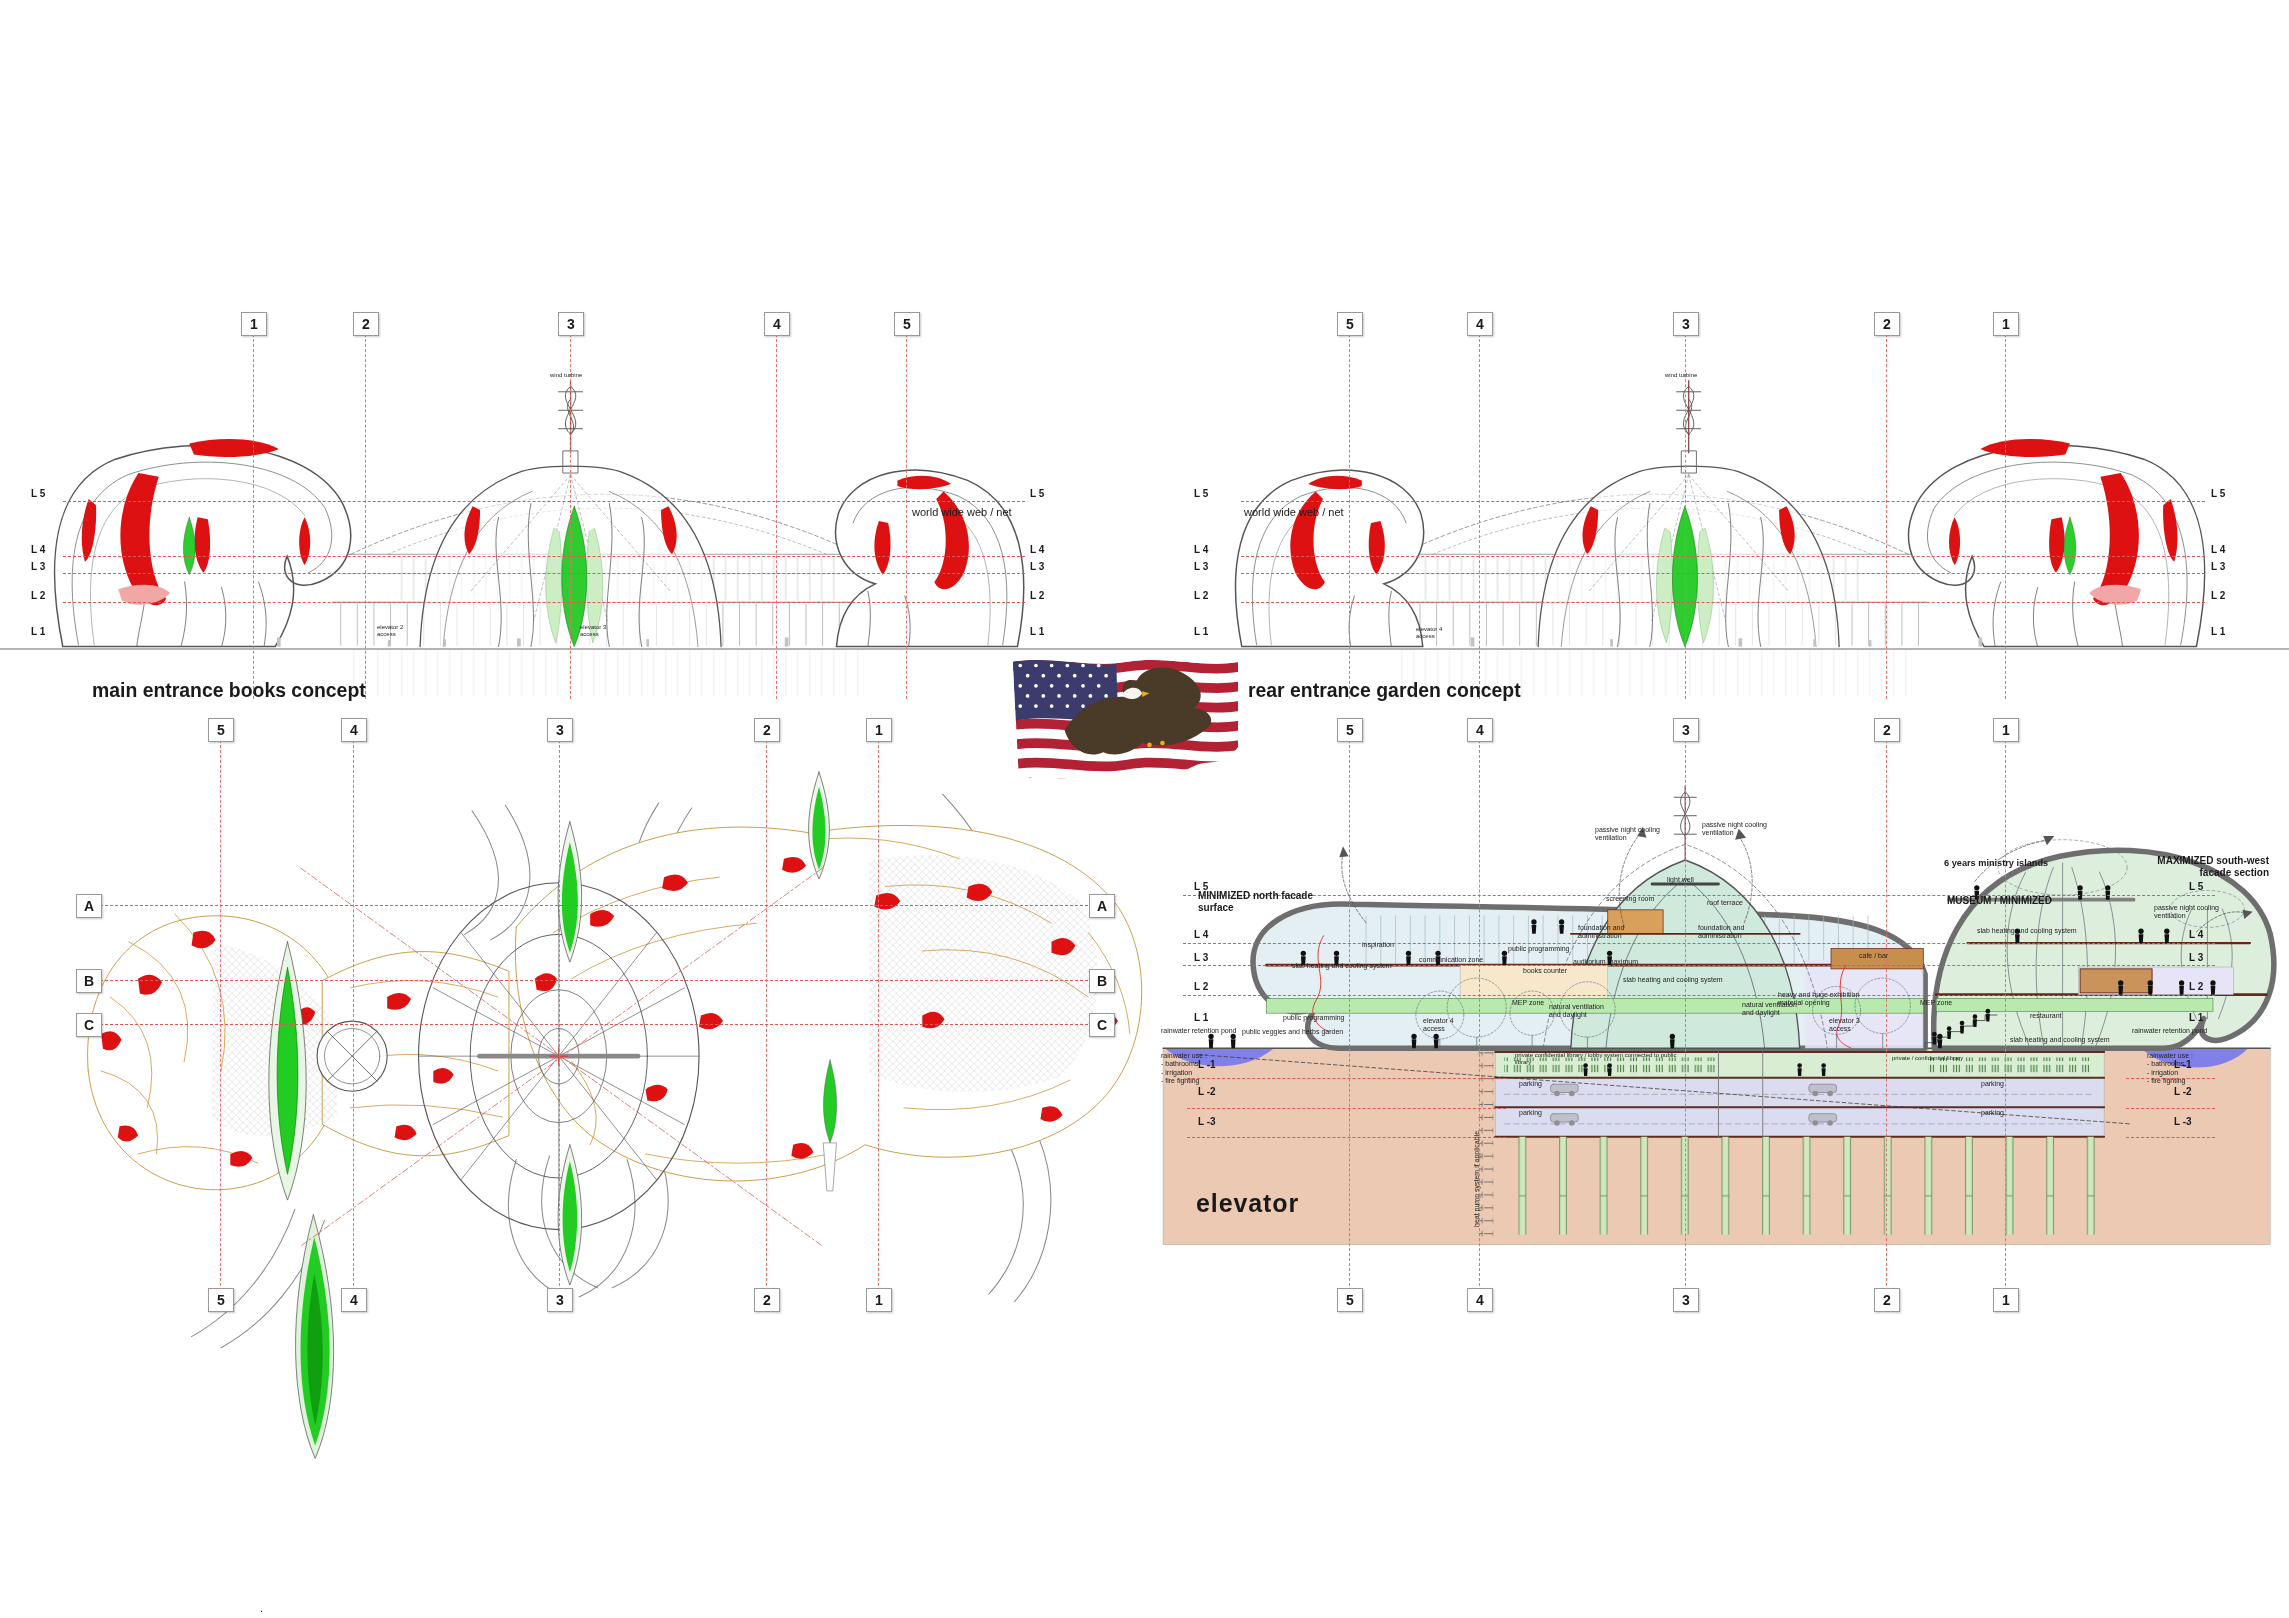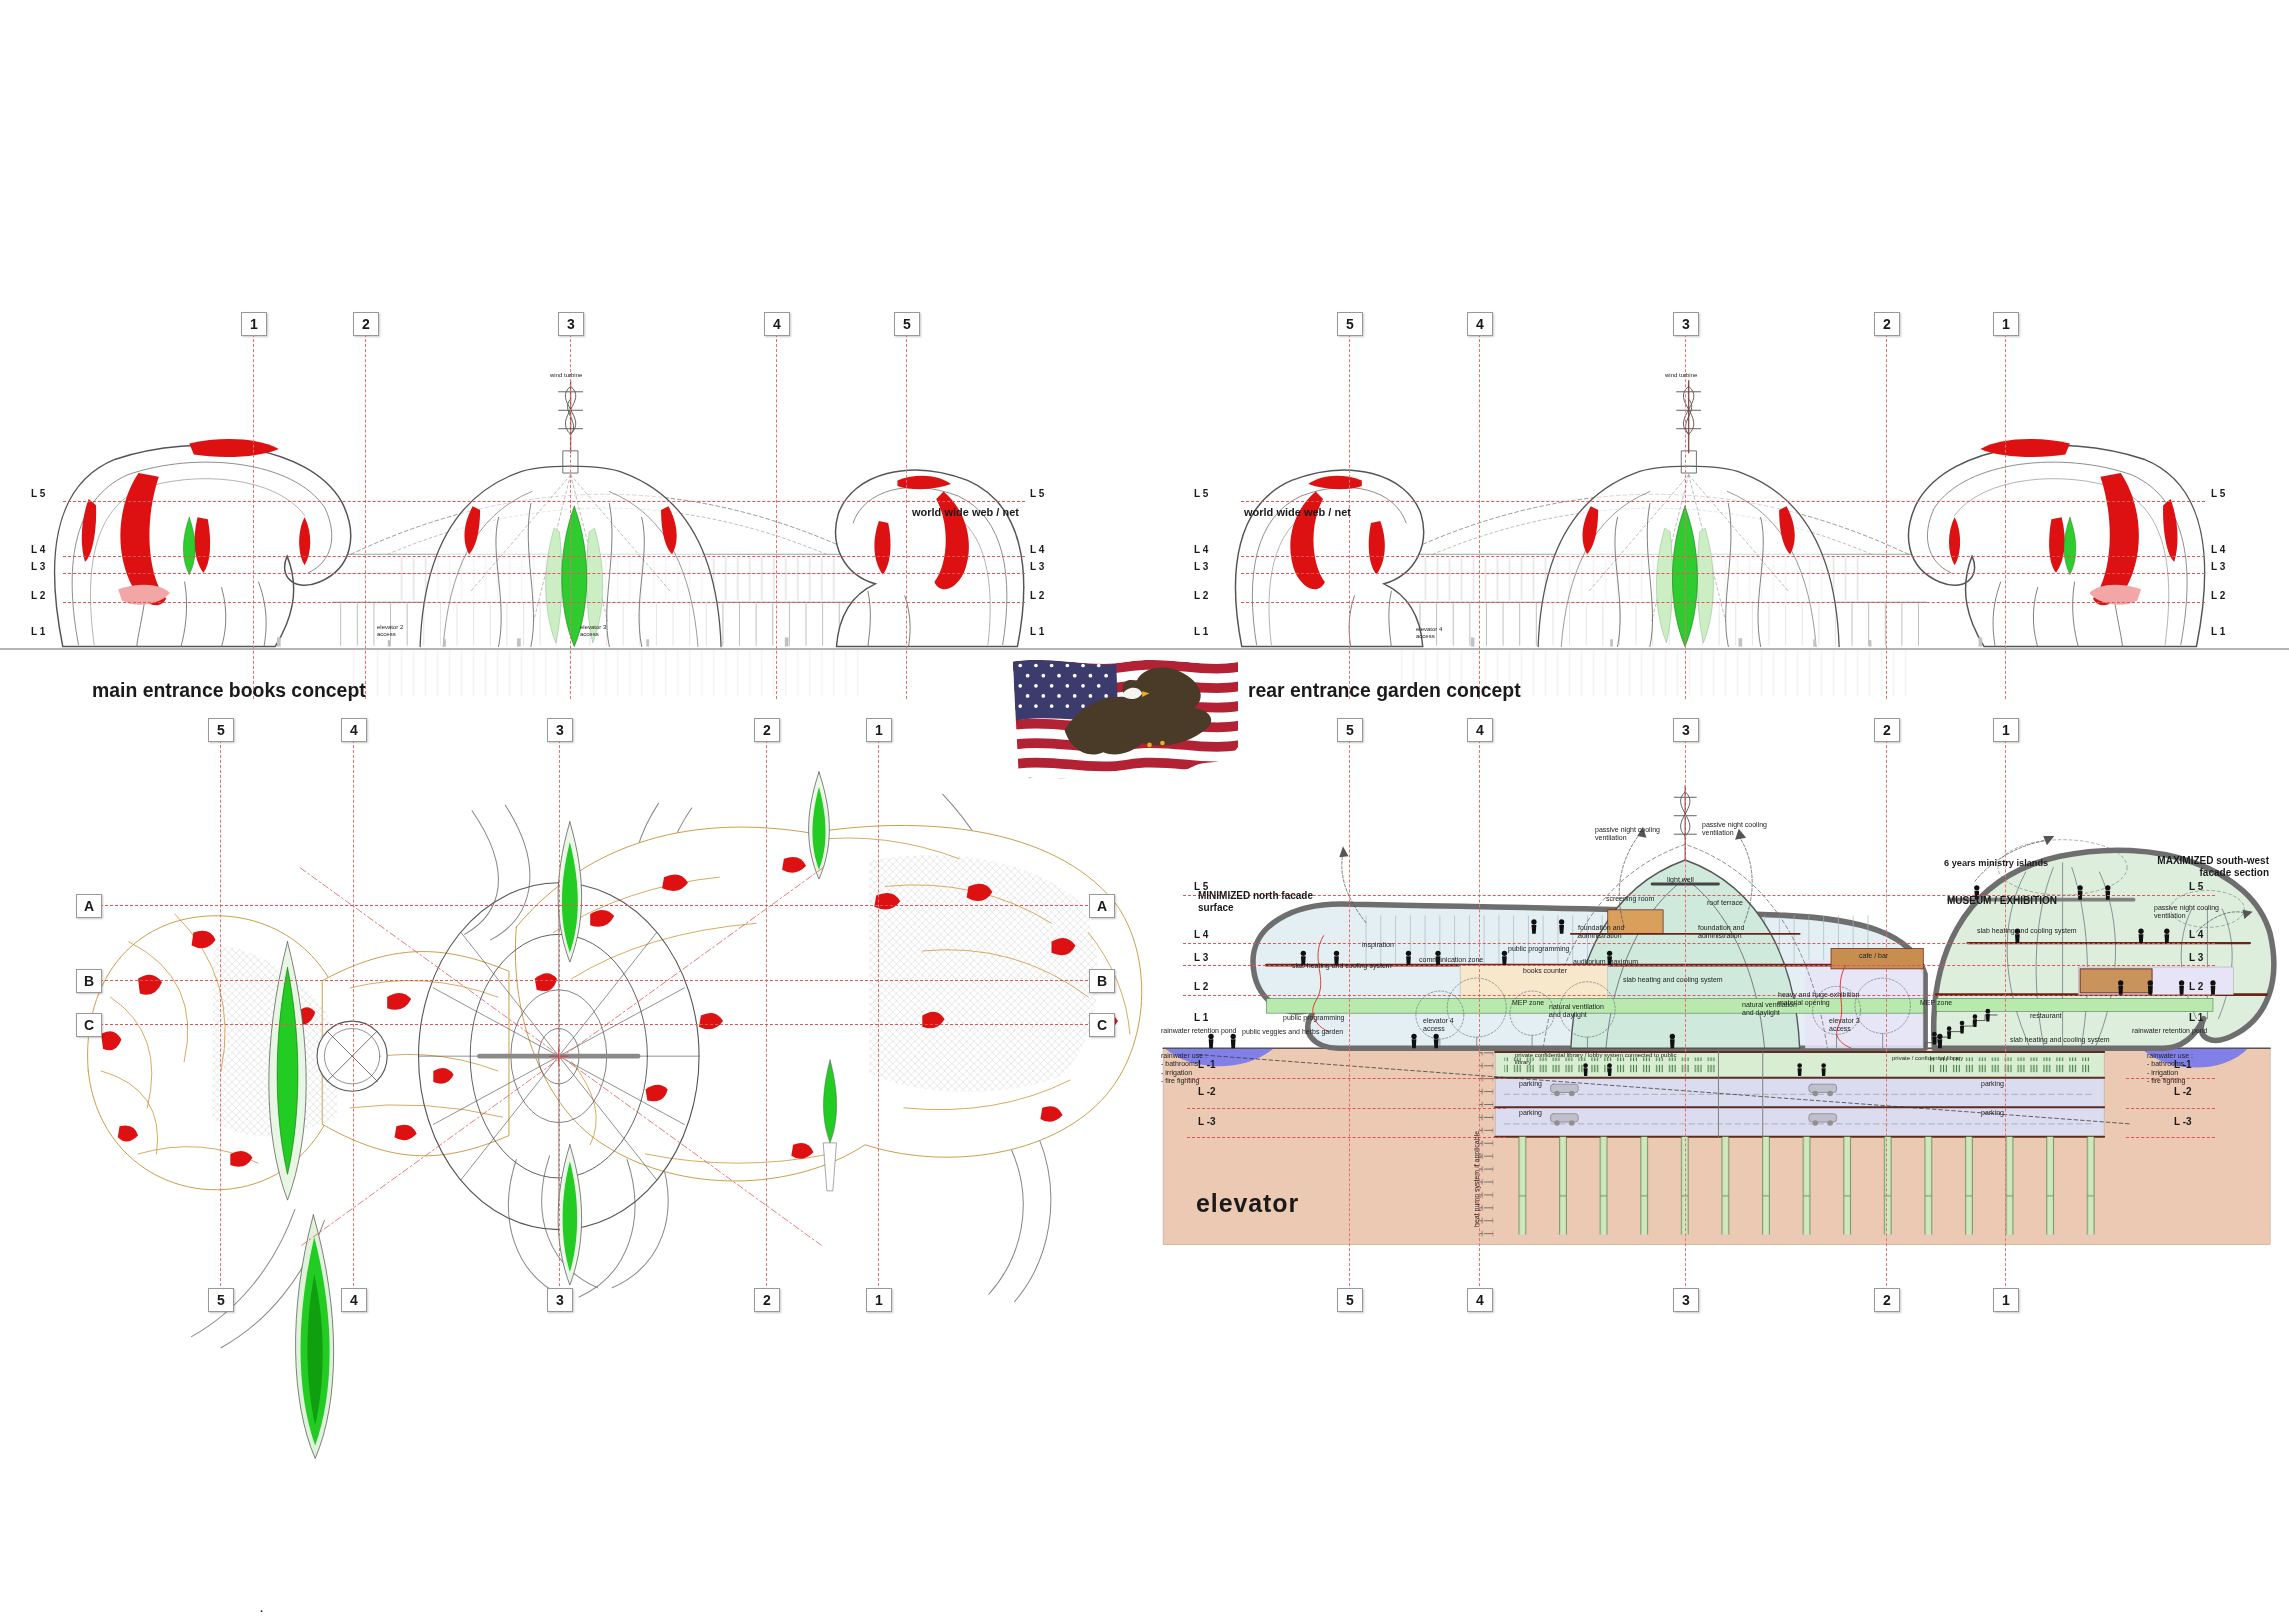--- a/index.html
+++ b/index.html
@@ -5,21 +5,21 @@
   html,body{margin:0;padding:0}
   body{width:2290px;height:1619px;position:relative;background:#fff;overflow:hidden;
        font-family:"Liberation Sans",sans-serif;color:#1a1a1a}
   .abs{position:absolute}
   .lbl{position:absolute;line-height:1.18;white-space:nowrap;color:#1a1a1a}
   .wrap{white-space:normal}
   .pre{white-space:pre-line}
   .right{text-align:right}
   .b21{font-size:19.4px;font-weight:bold}
   .b27{font-size:25px;font-weight:bold;letter-spacing:0.9px}
-  .b12{font-size:11px;font-weight:bold}
+  .b12{font-size:11px;font-weight:normal}
   .b11{font-size:10px;font-weight:bold}
   .b10{font-size:9.2px;font-weight:bold}
   .t7{font-size:7px;color:#222}
   .t6{font-size:6px;color:#222}
   .lvl{font-size:10px;font-weight:bold}
   .rot{transform:rotate(-90deg);transform-origin:0 0}
   .grid-box{position:absolute;width:24px;height:22px;background:#fff;border:0.9px solid #999;
             box-shadow:1.4px 1.4px 1.8px rgba(0,0,0,.22);display:flex;align-items:center;
             justify-content:center;font-size:14px;font-weight:bold}
   .vred{position:absolute;width:0;border-left:0.9px dashed #e57070}
@@ -560,21 +560,21 @@
     <div class="lbl b12" style="left: 912px; top: 506px;">world wide web / net</div>
     <div class="lbl b12" style="left: 1244px; top: 506px;">world wide web / net</div>
     <div class="lbl t6" style="left: 550px; top: 372px;">wind turbine</div>
     <div class="lbl t6" style="left: 1665px; top: 372px;">wind turbine</div>
     <div class="lbl t6 wrap" style="left: 377px; top: 624px; width: 31px;">elevator 2 access</div>
     <div class="lbl t6 wrap" style="left: 580px; top: 624px; width: 31px;">elevator 3 access</div>
     <div class="lbl t6 wrap" style="left: 1416px; top: 626px; width: 31px;">elevator 4 access</div>
     <div class="lbl b11 wrap" style="left: 1198px; top: 890px; width: 118px;">MINIMIZED north facade surface</div>
     <div class="lbl b11 wrap right" style="left: 2132px; top: 855px; width: 137px;">MAXIMIZED south-west facade section</div>
     <div class="lbl b10" style="left: 1944px; top: 858px;">6 years ministry islands</div>
-    <div class="lbl b11" style="left: 1947px; top: 895px;">MUSEUM / EXHIBITION</div>
+    <div class="lbl b11" style="left: 1947px; top: 895px;">MUSEUM / MINIMIZED</div>
     <div class="lbl t7 wrap" style="left: 1702px; top: 821px; width: 74px;">passive night cooling ventilation</div>
     <div class="lbl t7 wrap" style="left: 1595px; top: 826px; width: 74px;">passive night cooling ventilation</div>
     <div class="lbl t7 wrap" style="left: 2154px; top: 904px; width: 78px;">passive night cooling ventilation</div>
     <div class="lbl t7" style="left: 1667px; top: 876px;">light well</div>
     <div class="lbl t7" style="left: 1606px; top: 895px;">screening room</div>
     <div class="lbl t7" style="left: 1707px; top: 899px;">roof terrace</div>
     <div class="lbl t7 wrap" style="left: 1578px; top: 924px; width: 68px;">foundation and administration</div>
     <div class="lbl t7 wrap" style="left: 1698px; top: 924px; width: 68px;">foundation and administration</div>
     <div class="lbl t7" style="left: 1292px; top: 962px;">slab heating and cooling system</div>
     <div class="lbl t7" style="left: 1623px; top: 976px;">slab heating and cooling system</div>

